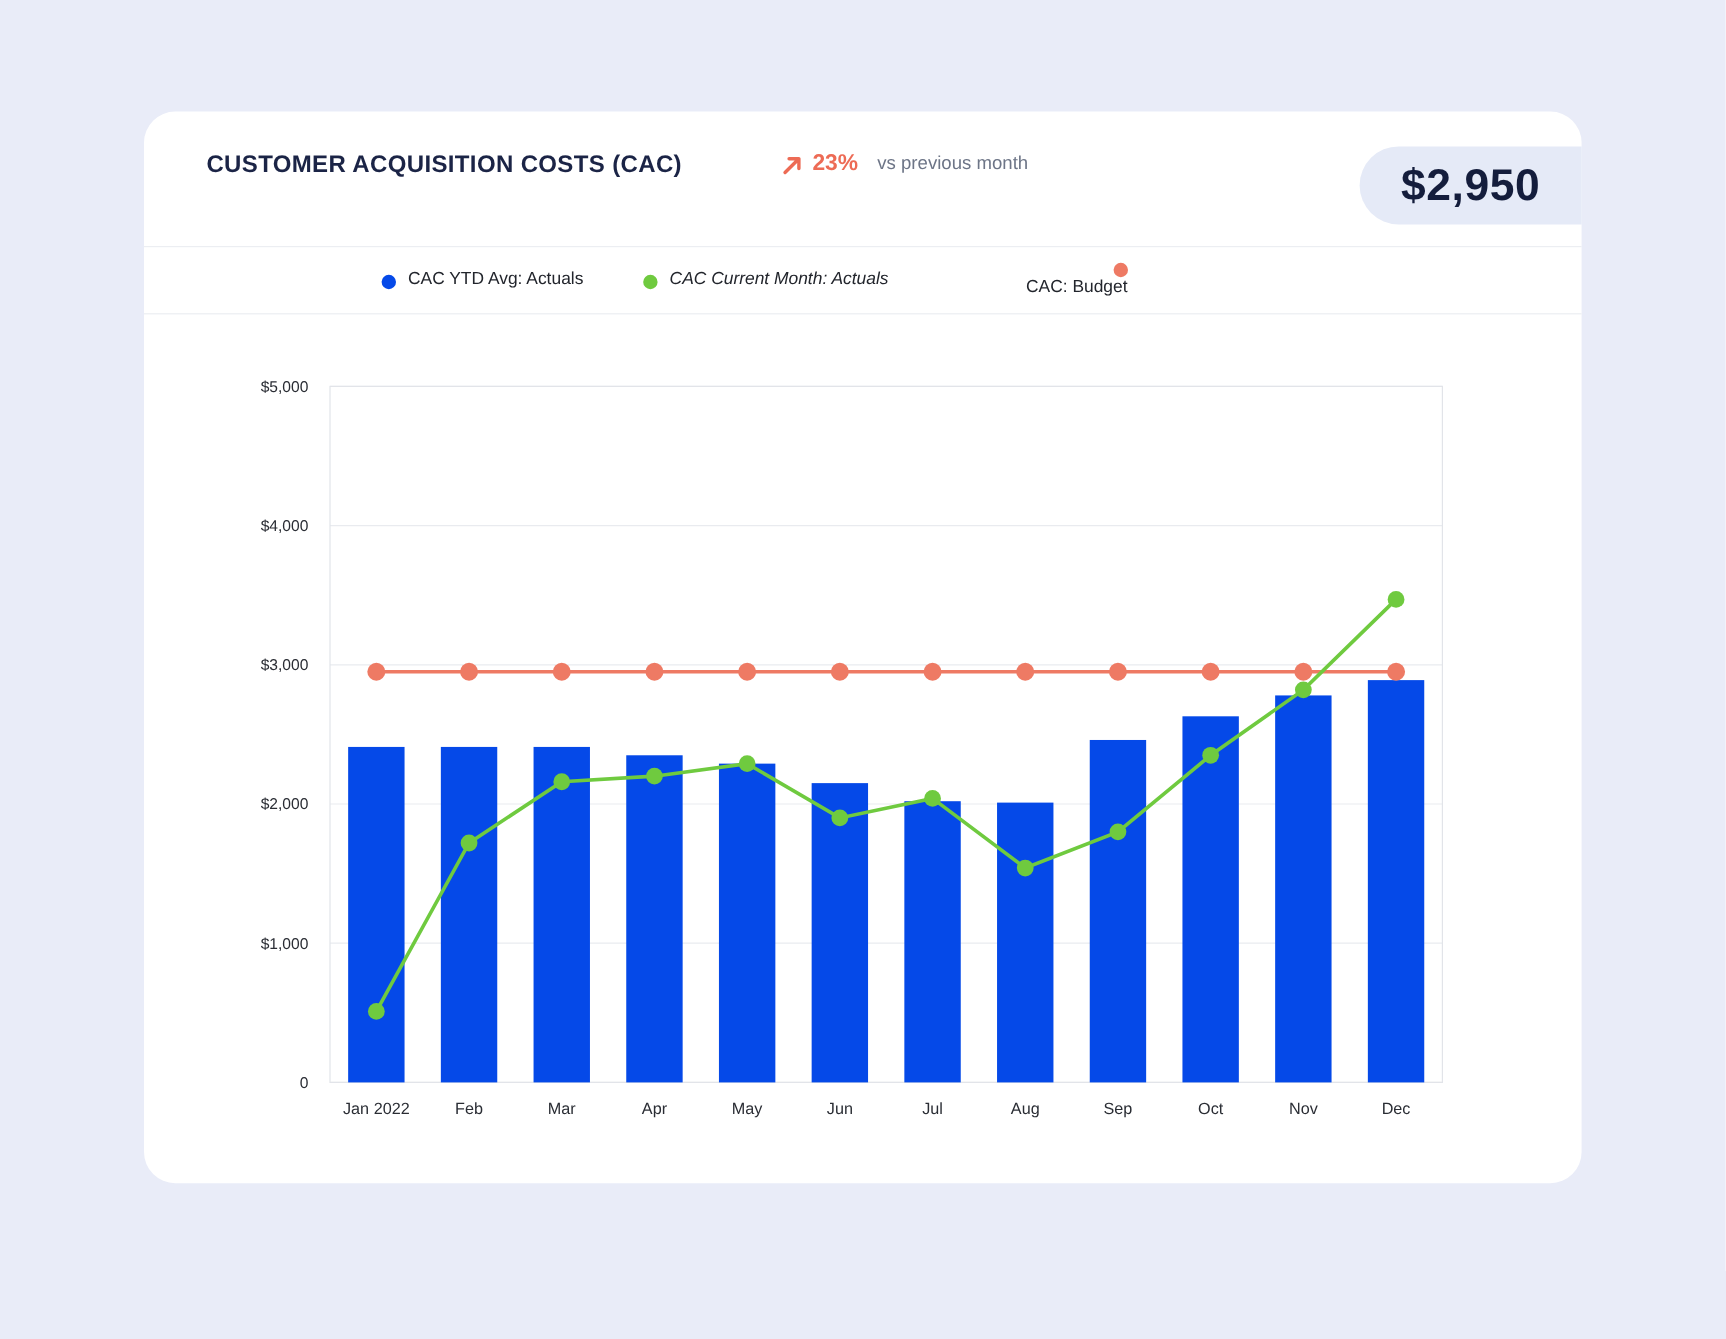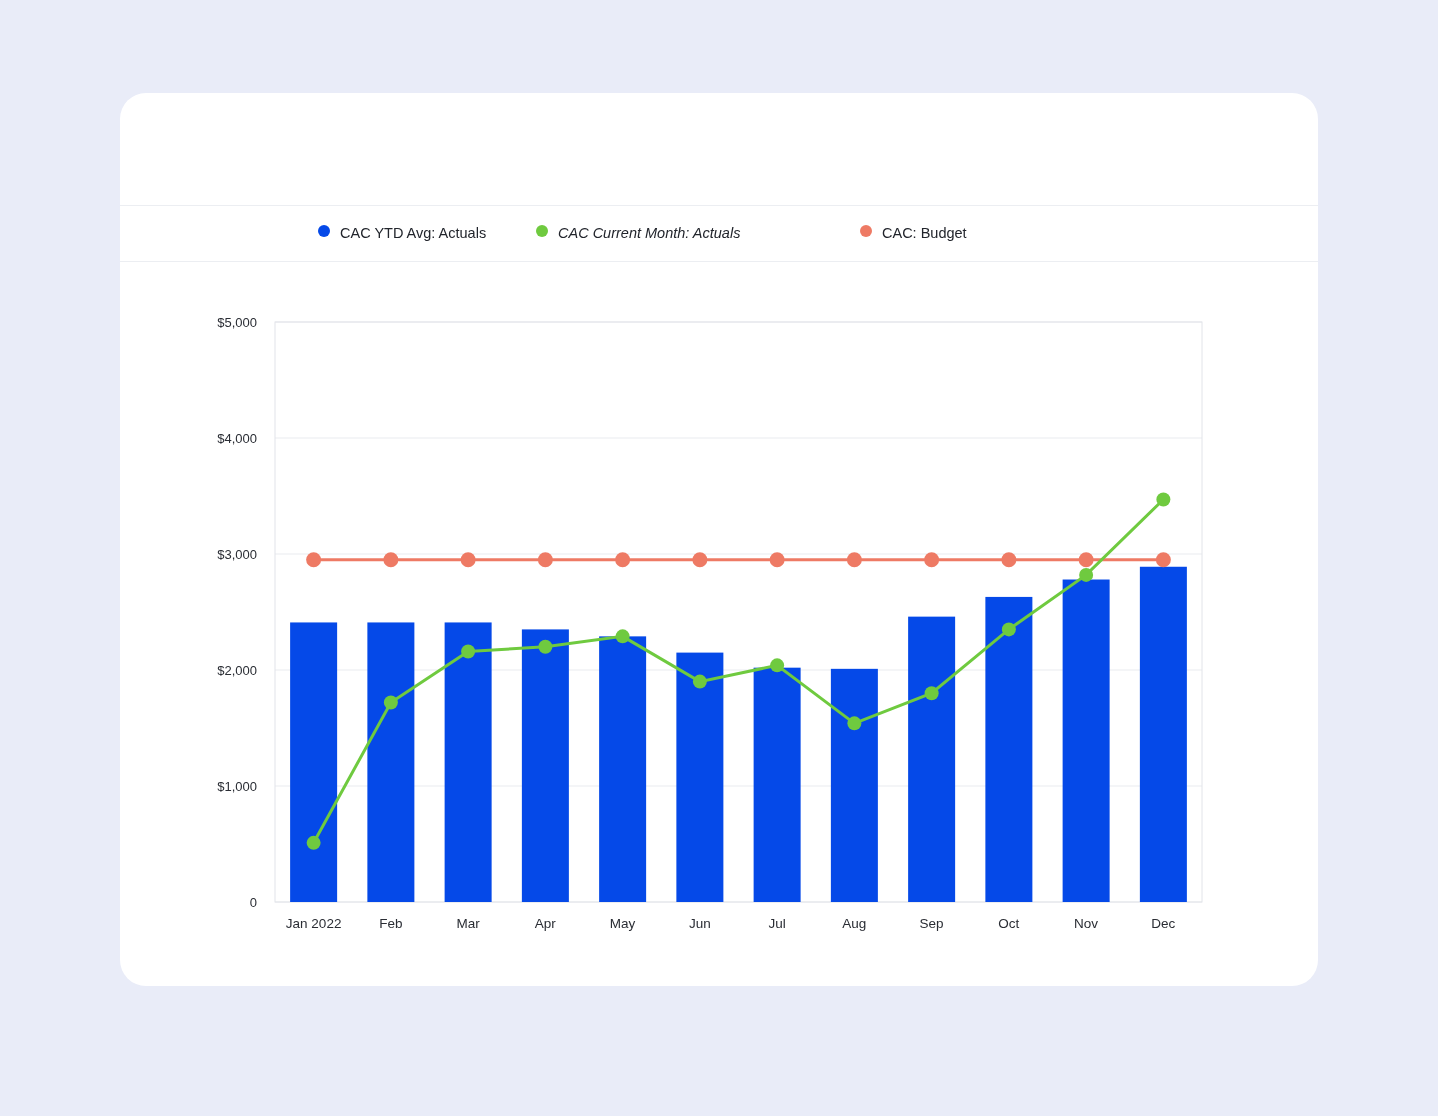--- a/index.html
+++ b/index.html
@@ -31,39 +31,54 @@
     display:flex;align-items:center;justify-content:center;
   }
   .kpi-value{font-size:37px;font-weight:800;color:#141d3c;letter-spacing:.5px;}
   
   .divider{position:absolute;left:0;width:100%;height:1px;background:#eceef2;}
   .divider-top{top:112px;}
   .divider-bottom{top:168px;}
   .legend-band{position:absolute;left:0;top:112px;width:100%;height:56px;}
   .legend-item{
     position:absolute;top:50%;transform:translateY(-50%);
-    display:flex;align-items:flex-start;cursor:default;
+    display:flex;align-items:flex-end;cursor:default;
   }
   .legend-item-1{left:198px;}
   .legend-item-2{left:416px;font-style:italic;}
-  .legend-item-3{left:740px;}
+  .legend-item-3{left:725px;flex-direction:column;}
   .legend-dot{width:12px;height:12px;border-radius:50%;flex:0 0 auto;}
   .legend-label{margin-left:10px;font-size:14.5px;color:#22252c;}
   
   .chart-section{position:absolute;left:0;top:168px;width:1198px;height:725px;}
   .chart-section svg{position:absolute;left:0;top:0;}
   svg text{font-family:"Liberation Sans", sans-serif;}
   .ytick-label{font-size:13px;fill:#2a2d34;}
   .xtick-label{font-size:13.5px;fill:#2a2d34;}
 </style>
 </head>
 <body>
 
 <div class="card">
 
+  <div class="card-header">
+    <div class="page-title">CUSTOMER ACQUISITION COSTS (CAC)</div>
+
+    <div class="delta-group">
+      <svg class="delta-arrow" viewBox="0 0 20 20">
+        <path d="M4 16 L15 5 M7.2 5 H15 V12.8" fill="none" stroke="#ed6b55" stroke-width="2.7" stroke-linecap="round" stroke-linejoin="round"></path>
+      </svg>
+      <span class="delta-value">23%</span>
+      <span class="delta-caption">vs previous month</span>
+    </div>
+
+    <div class="kpi-pill">
+      <span class="kpi-value">$2,950</span>
+    </div>
+  </div>
 
   <div class="divider divider-top"></div>
 
   <div class="legend-band">
     <div class="legend-item legend-item-1">
       <span class="legend-dot" style="background: rgb(5, 73, 232);"></span>
       <span class="legend-label">CAC YTD Avg: Actuals</span>
     </div>
     <div class="legend-item legend-item-2">
       <span class="legend-dot" style="background: rgb(111, 202, 63);"></span>

